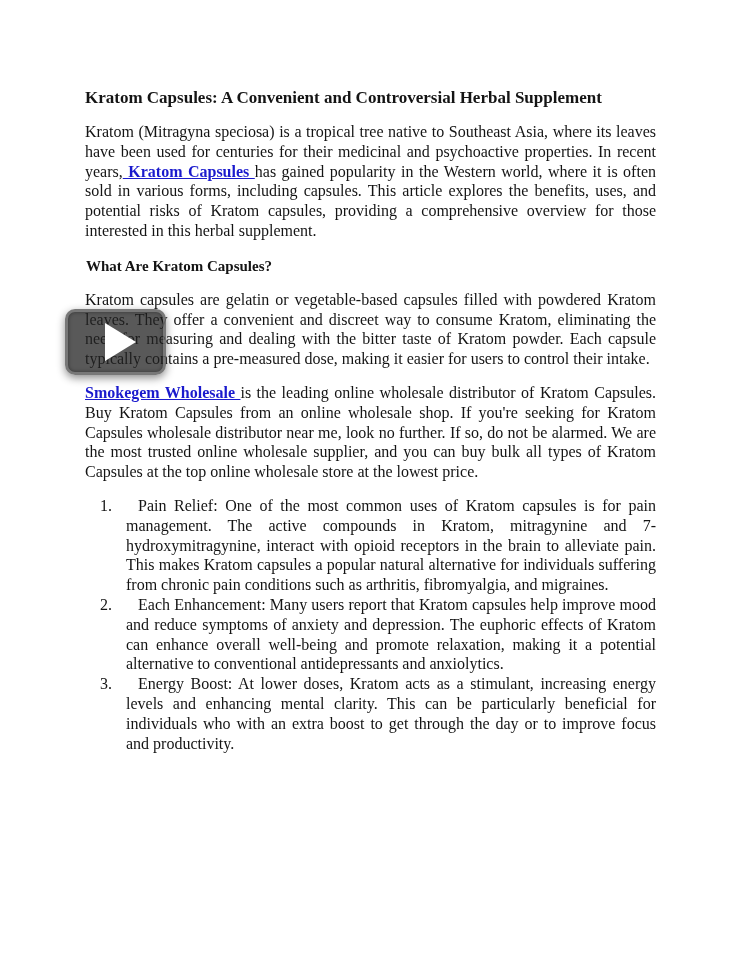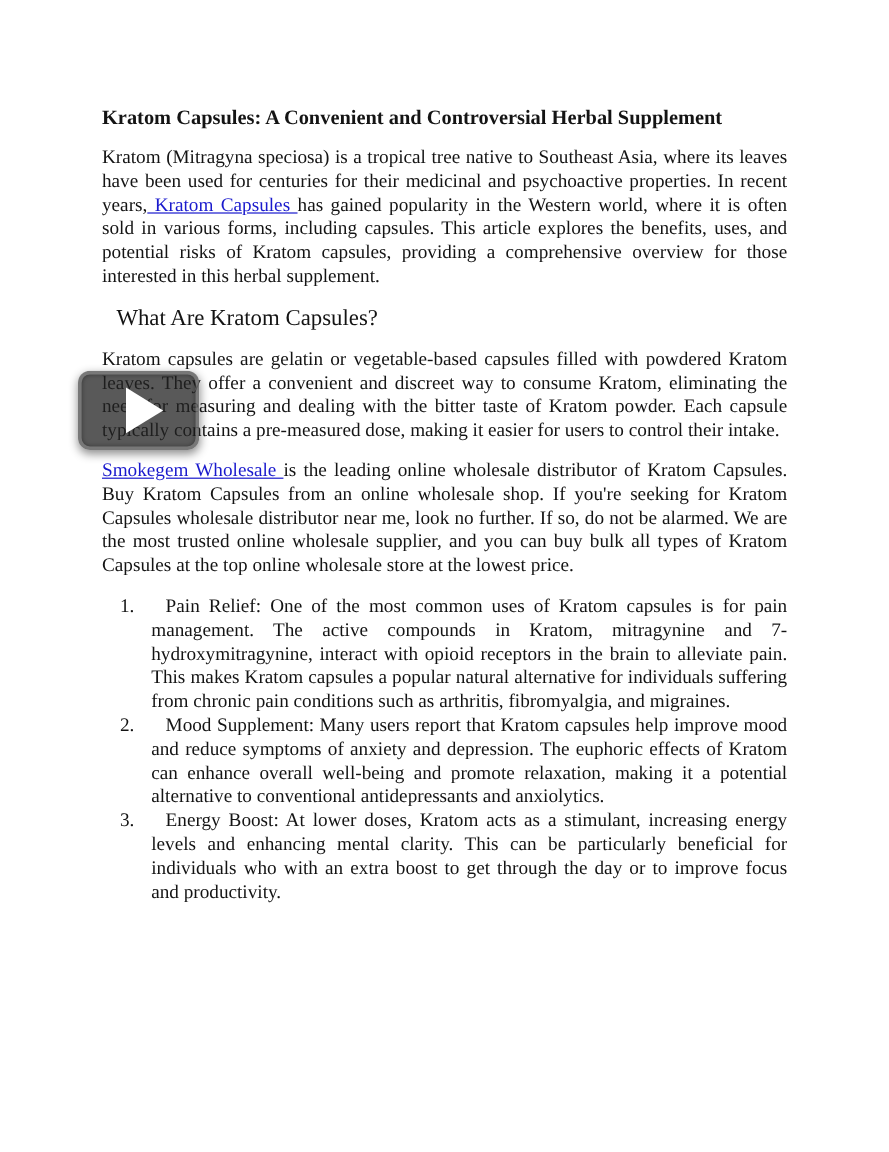--- a/index.html
+++ b/index.html
@@ -28,28 +28,28 @@
     font-weight: bold;
     line-height: 20px;
   }
   .para {
     margin: 14px 0 0 0;
     font-size: 16px;
     line-height: 19.8px;
     text-align: justify;
   }
   .section-heading {
-    margin: 15px 0 0 12px;
-    font-size: 19px;
-    font-weight: normal;
+    margin: 15px 0 0 1px;
+    font-size: 15px;
+    font-weight: bold;
     line-height: 20px;
   }
   .link {
     color: var(--link-color);
-    font-weight: normal;
+    font-weight: bold;
     text-decoration: underline;
     cursor: pointer;
   }
   .benefits-list { margin: 14px 0 0 0; }
   .list-item {
     position: relative;
     padding-left: 41px;
     text-indent: 12px;
     font-size: 16px;
     line-height: 19.8px;
@@ -94,21 +94,21 @@
 
     <h2 class="section-heading">What Are Kratom Capsules?</h2>
 
     <p class="para">Kratom capsules are gelatin or vegetable-based capsules filled with powdered Kratom leaves. They offer a convenient and discreet way to consume Kratom, eliminating the need for measuring and dealing with the bitter taste of Kratom powder. Each capsule typically contains a pre-measured dose, making it easier for users to control their intake.</p>
 
     <p class="para"><a class="link">Smokegem Wholesale </a><span>is the leading online wholesale distributor of Kratom Capsules. Buy Kratom Capsules from an online wholesale shop. If you're seeking for Kratom Capsules wholesale distributor near me, look no further. If so, do not be alarmed. We are the most trusted online wholesale supplier, and you can buy bulk all types of Kratom Capsules at the top online wholesale store at the lowest price.</span></p>
 
 
     <div class="benefits-list">
       <div class="list-item"><span class="num">1.</span><span class="item-label">Pain Relief</span><span>: One of the most common uses of Kratom capsules is for pain management. The active compounds in Kratom, mitragynine and 7-hydroxymitragynine, interact with opioid receptors in the brain to alleviate pain. This makes Kratom capsules a popular natural alternative for individuals suffering from chronic pain conditions such as arthritis, fibromyalgia, and migraines.</span></div>
-      <div class="list-item"><span class="num">2.</span><span class="item-label">Mood Supplement</span><span>: Many users report that Kratom capsules help improve mood and reduce symptoms of anxiety and depression. The euphoric effects of Kratom can enhance overall well-being and promote relaxation, making it a potential alternative to conventional antidepressants and anxiolytics.</span></div>
+      <div class="list-item"><span class="num">2.</span><span class="item-label">Each Enhancement</span><span>: Many users report that Kratom capsules help improve mood and reduce symptoms of anxiety and depression. The euphoric effects of Kratom can enhance overall well-being and promote relaxation, making it a potential alternative to conventional antidepressants and anxiolytics.</span></div>
       <div class="list-item"><span class="num">3.</span><span class="item-label">Energy Boost</span><span>: At lower doses, Kratom acts as a stimulant, increasing energy levels and enhancing mental clarity. This can be particularly beneficial for individuals who with an extra boost to get through the day or to improve focus and productivity.</span></div>
     </div>
 
   </div>
 
   <div class="play-overlay">
     <span class="play-triangle"></span>
   </div>
 </div>
 

